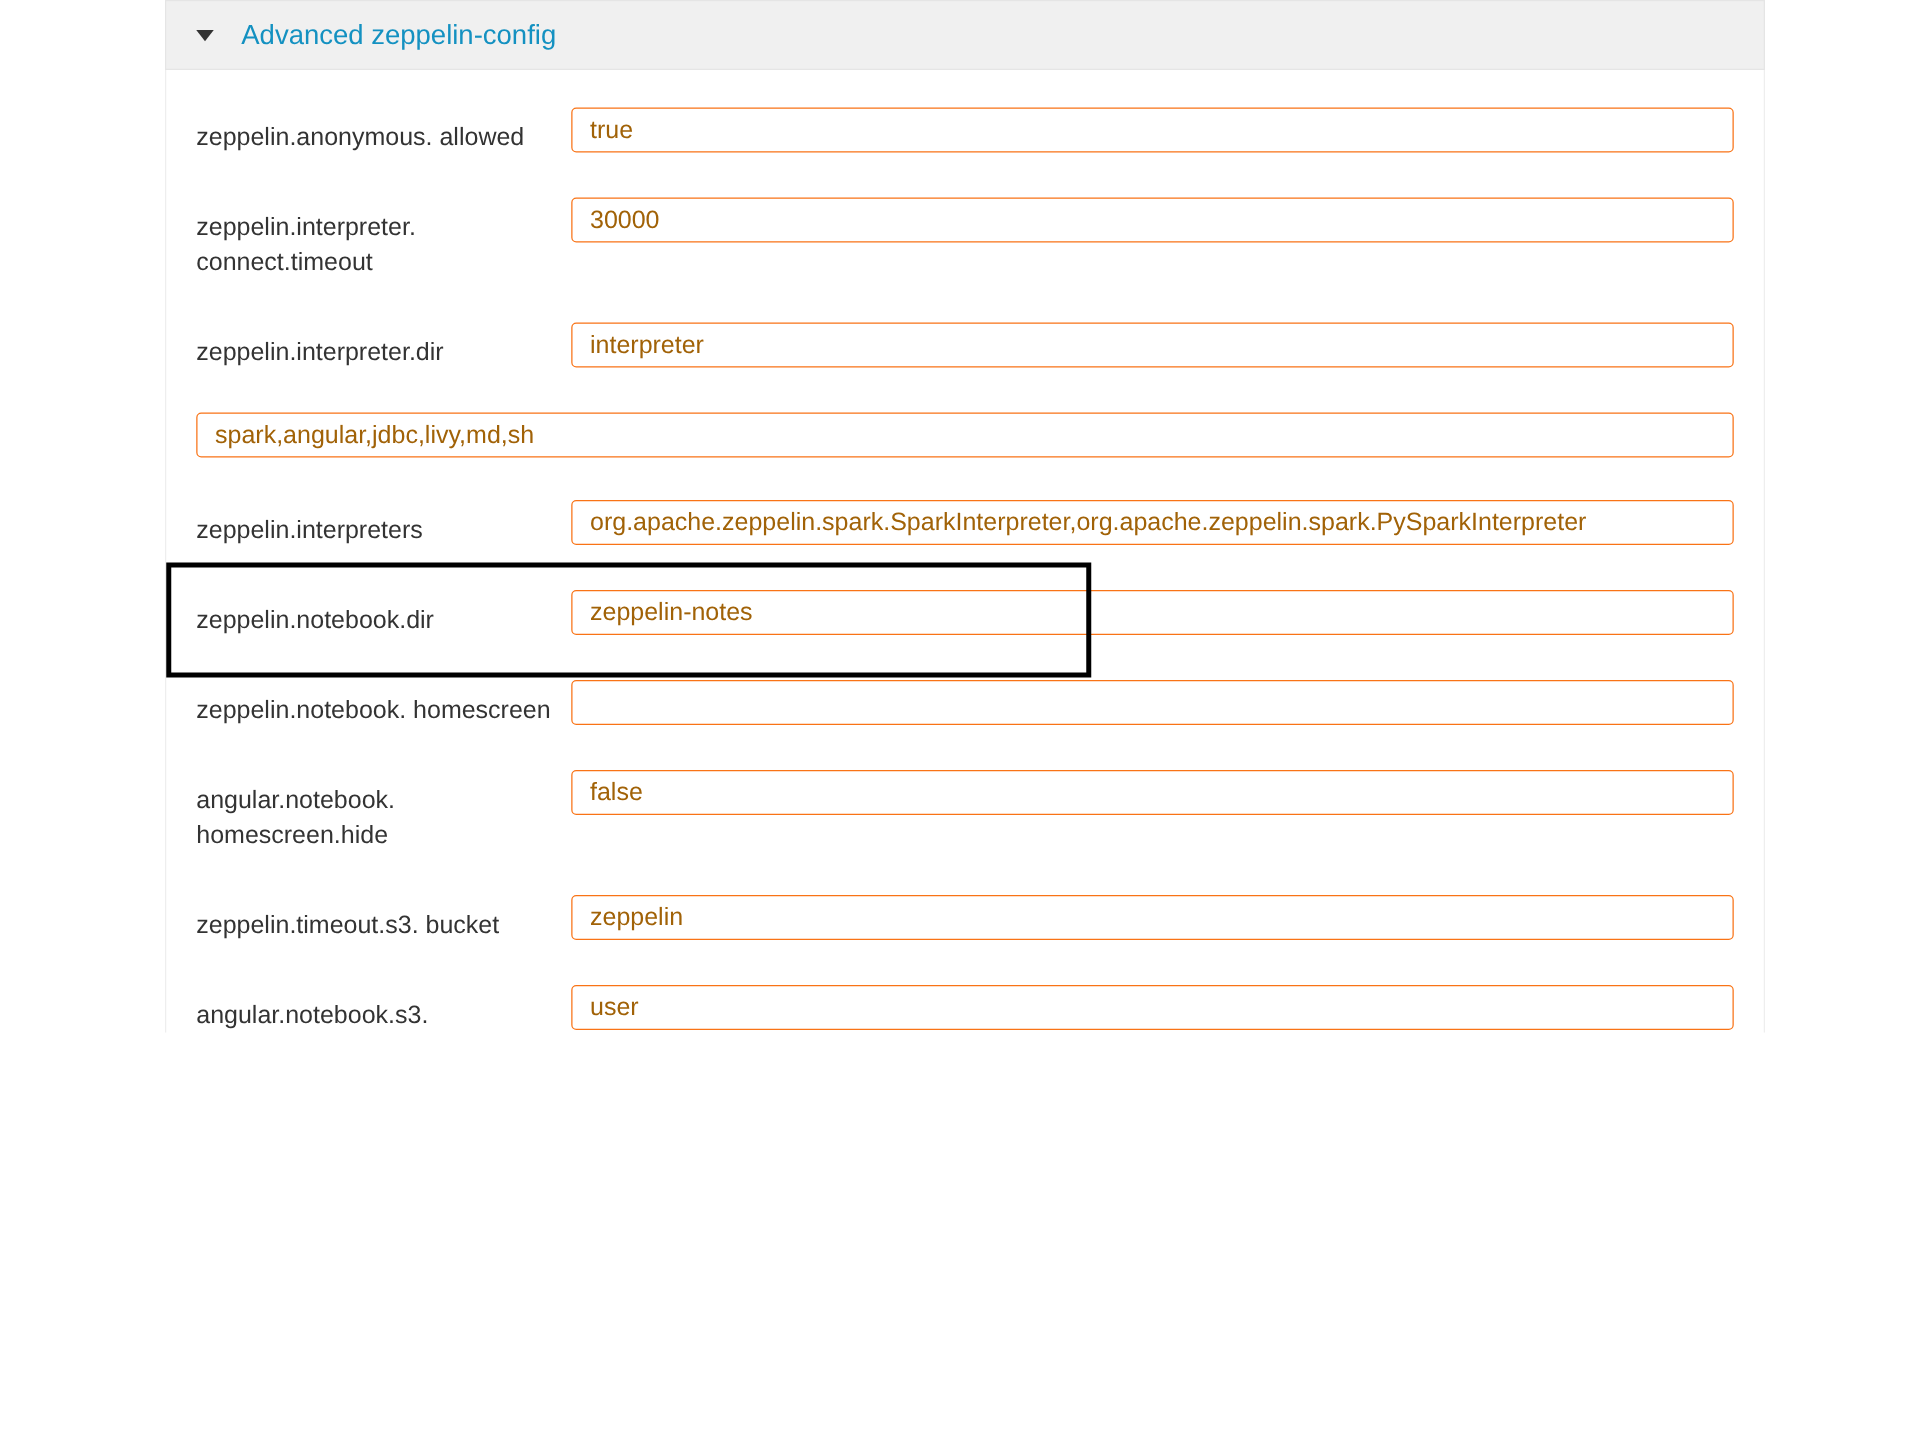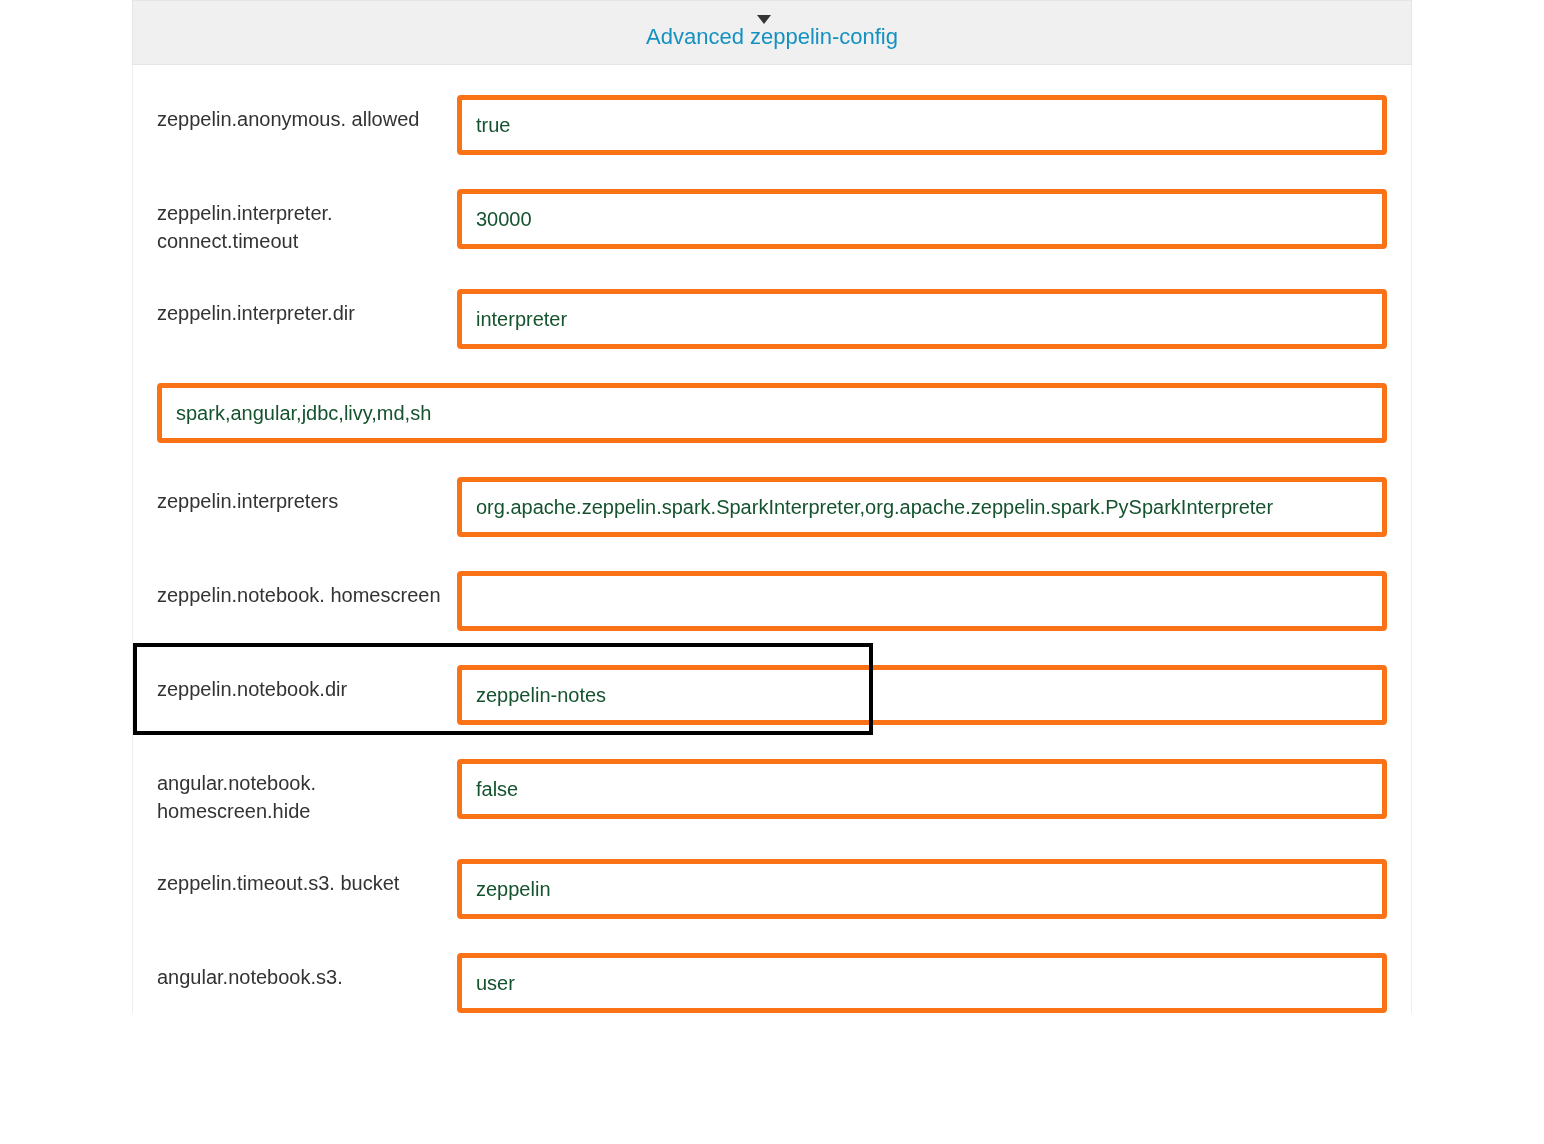--- a/index.html
+++ b/index.html
@@ -17,21 +17,20 @@
       width: 1280px;
       margin: 0 auto;
     }
     .panel-header {
       background: #f0f0f0;
       border: 1px solid #e5e5e5;
       padding: 14px 18px;
       display: flex;
       align-items: center;
       cursor: pointer;
-      flex-direction: column;
     }
     .caret-down {
       width: 0;
       height: 0;
       border-left: 7px solid transparent;
       border-right: 7px solid transparent;
       border-top: 9px solid #333;
       margin-right: 22px;
       margin-left: 6px;
     }
@@ -55,25 +54,25 @@
       width: 300px;
       flex-shrink: 0;
       color: #333;
       font-size: 20px;
       line-height: 1.4;
       padding-top: 10px;
       word-break: break-word;
     }
     .config-input {
       flex: 1;
-      height: 60px;
+      height: 36px;
       padding: 10px 14px;
       font-size: 20px;
-      color: #14532d;
-      border: 5px solid #f97316;
+      color: #a16207;
+      border: 1px solid #f97316;
       border-radius: 4px;
       background: #fff;
       font-family: inherit;
     }
     .highlight-box {
       position: absolute;
       border: 4px solid #000;
       left: -24px;
       top: -22px;
       width: 740px;
@@ -104,27 +103,27 @@
         <input type="text" class="config-input" value="interpreter" style="">
       </div>
       <div class="config-row">
         <input type="text" class="config-input" value="spark,angular,jdbc,livy,md,sh" style="">
       </div>
       <div class="config-row">
         <div class="config-label">zeppelin.interpreters</div>
         <input type="text" class="config-input" value="org.apache.zeppelin.spark.SparkInterpreter,org.apache.zeppelin.spark.PySparkInterpreter" style="">
       </div>
       <div class="config-row">
-        <div class="config-label">zeppelin.notebook. homescreen</div>
-        <input type="text" class="config-input" value="" style="">
-      </div>
-      <div class="config-row">
         <div class="config-label">zeppelin.notebook.dir</div>
         <input type="text" class="config-input" value="zeppelin-notes" style="">
         <div class="highlight-box"></div>
+      </div>
+      <div class="config-row">
+        <div class="config-label">zeppelin.notebook. homescreen</div>
+        <input type="text" class="config-input" value="" style="">
       </div>
       <div class="config-row">
         <div class="config-label">angular.notebook. homescreen.hide</div>
         <input type="text" class="config-input" value="false" style="">
       </div>
       <div class="config-row">
         <div class="config-label">zeppelin.timeout.s3. bucket</div>
         <input type="text" class="config-input" value="zeppelin" style="">
       </div>
       <div class="config-row">

